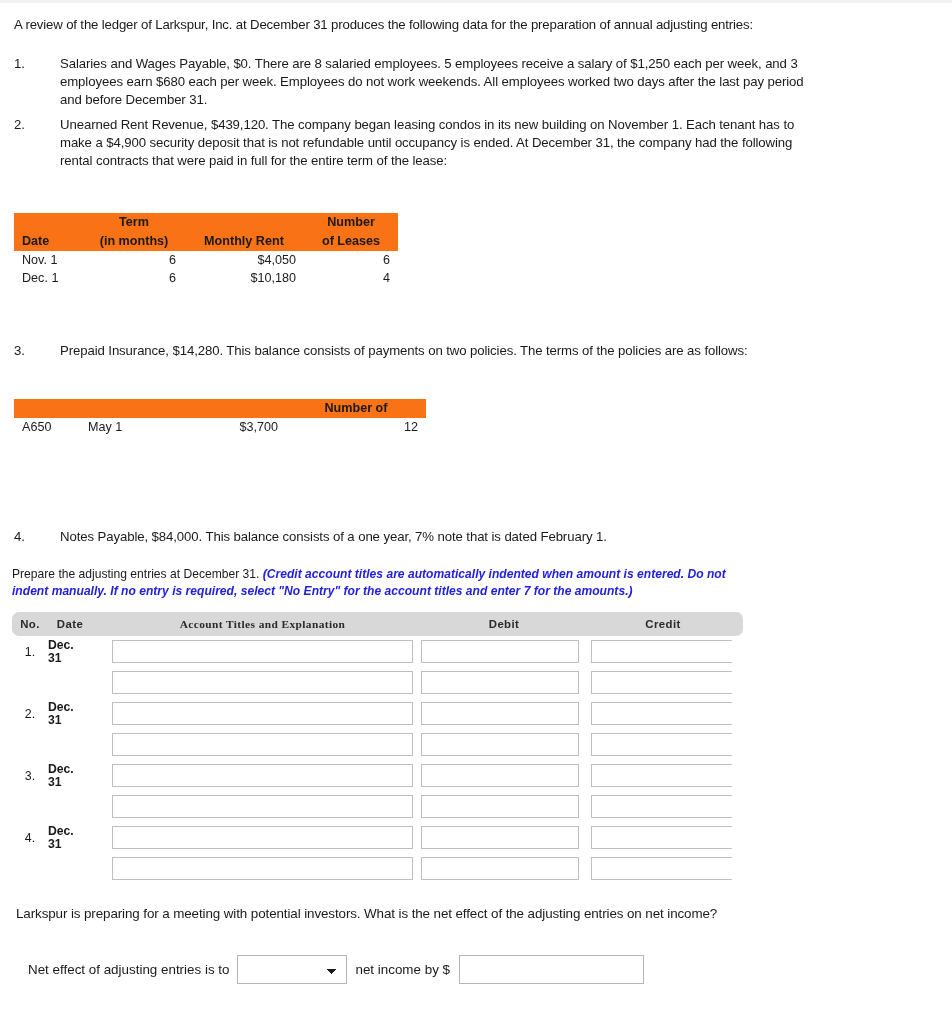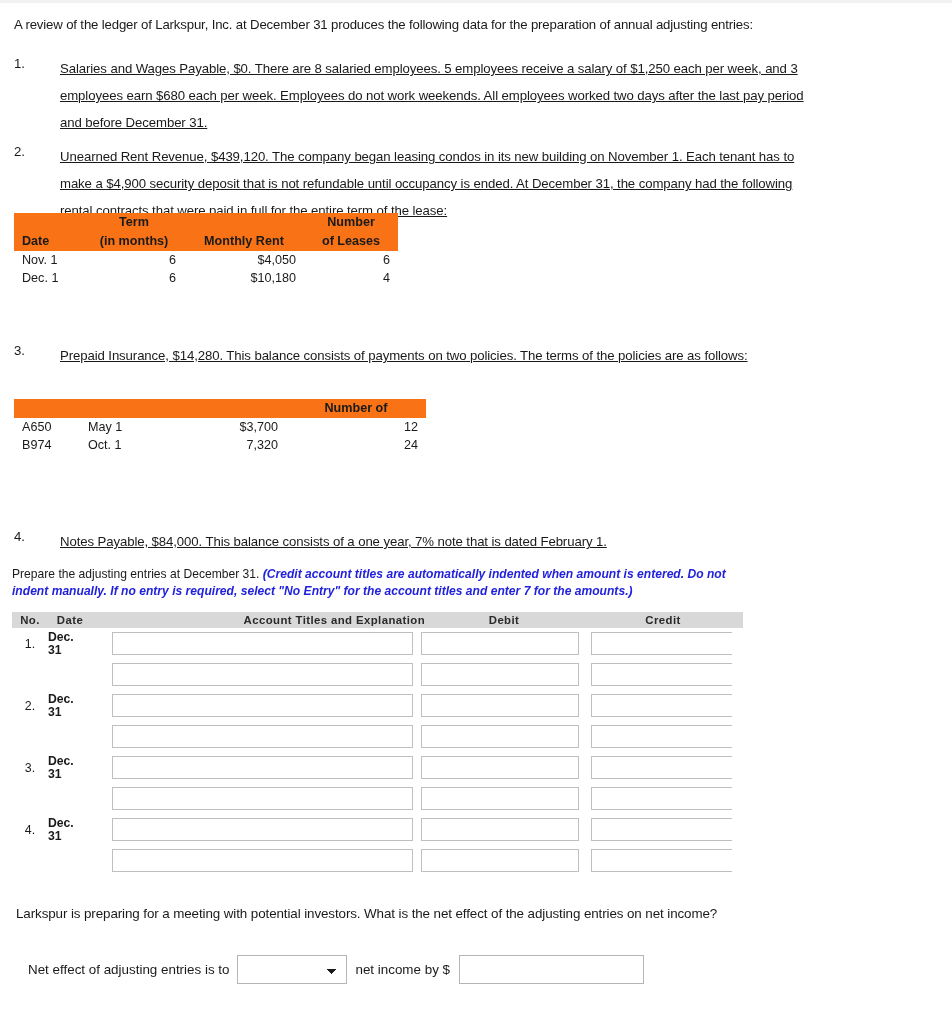--- a/index.html
+++ b/index.html
@@ -53,23 +53,22 @@
   }
   .numitem .num {
     width: 46px;
     flex: 0 0 46px;
     font-size: 13.2px;
     line-height: 18.5px;
   }
   .numitem .body {
     flex: 1 1 auto;
     font-size: 13.2px;
-    line-height: 27px;
+    line-height: 18px;
     letter-spacing: -0.1px;
-    text-decoration: underline;
   }
 
   
   .booktable {
     position: absolute;
     border-collapse: collapse;
     font-size: 12.6px;
   }
   .booktable th {
     background: #f97316;
@@ -105,30 +104,31 @@
   
   .journal {
     position: absolute;
     left: 12px;
     top: 612px;
     width: 731px;
   }
   .jhead {
     display: flex;
     background: #d8d8d8;
-    height: 16px;
+    height: 24px;
     align-items: center;
     font-size: 11.4px;
     font-weight: bold;
     color: #2a2a2a;
     letter-spacing: 0.4px;
+    border-radius: 7px;
   }
   .jh-no    { width: 36px; flex: 0 0 36px; text-align: center; }
   .jh-date  { width: 44px; flex: 0 0 44px; text-align: center; }
-  .jh-acct  { flex: 1 1 auto; padding-left: 8px; text-align: right; }
+  .jh-acct  { flex: 1 1 auto; padding-left: 8px; text-align: center; font-family: Liberation Serif, serif; }
   .jh-debit { width: 158px; flex: 0 0 158px; text-align: center; }
   .jh-credit{ width: 160px; flex: 0 0 160px; text-align: center; }
 
   .jrow {
     display: flex;
     align-items: center;
     height: 31px;
   }
   .jc-no {
     width: 36px; flex: 0 0 36px;
@@ -283,26 +283,20 @@
         <th class="th-c" style="width:124px;">Number of</th>
       </tr>
     </thead>
     <tbody>
       <tr>
         <td class="td-l">A650</td>
         <td class="td-l">May 1</td>
         <td class="td-r">$3,700</td>
         <td class="td-r">12</td>
       </tr>
-      <tr>
-        <td class="td-l">B974</td>
-        <td class="td-l">Oct. 1</td>
-        <td class="td-r">7,320</td>
-        <td class="td-r">24</td>
-      </tr>
     </tbody>
   </table>
 
   <div class="numlist" style="top:528px;">
     <div class="numitem">
       <div class="num">4.</div>
       <div class="body">Notes Payable, $84,000. This balance consists of a one year, 7% note that is dated February 1.</div>
     </div>
   </div>
 

